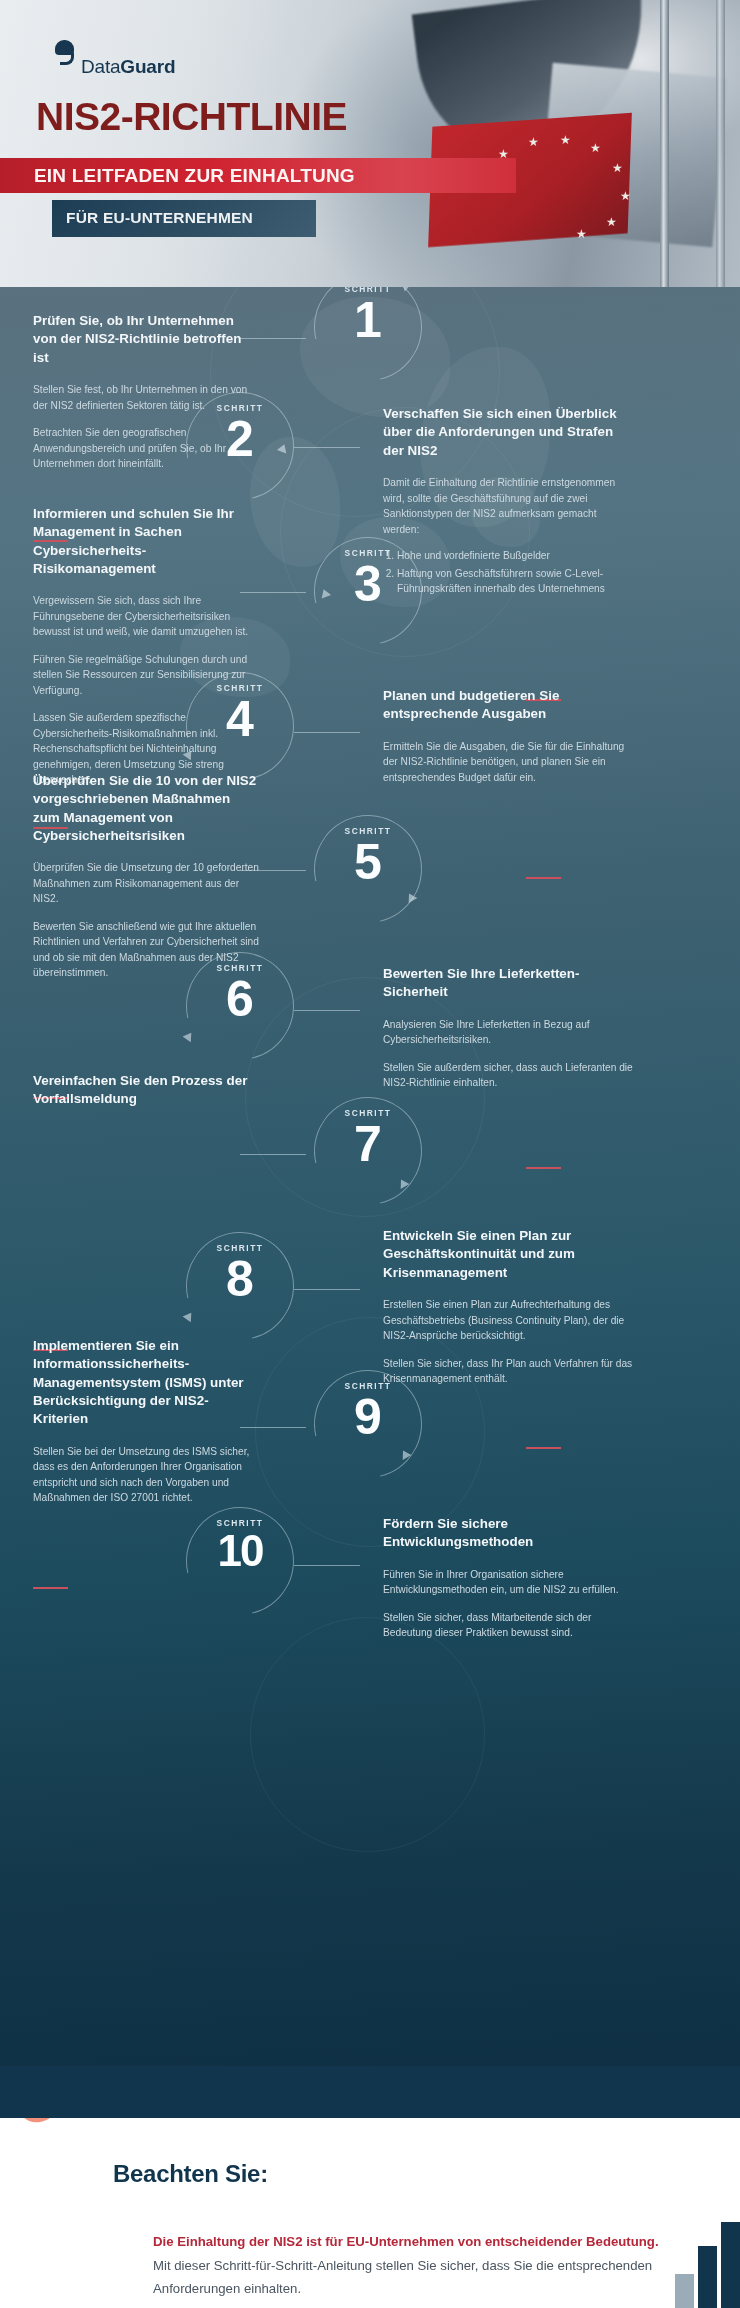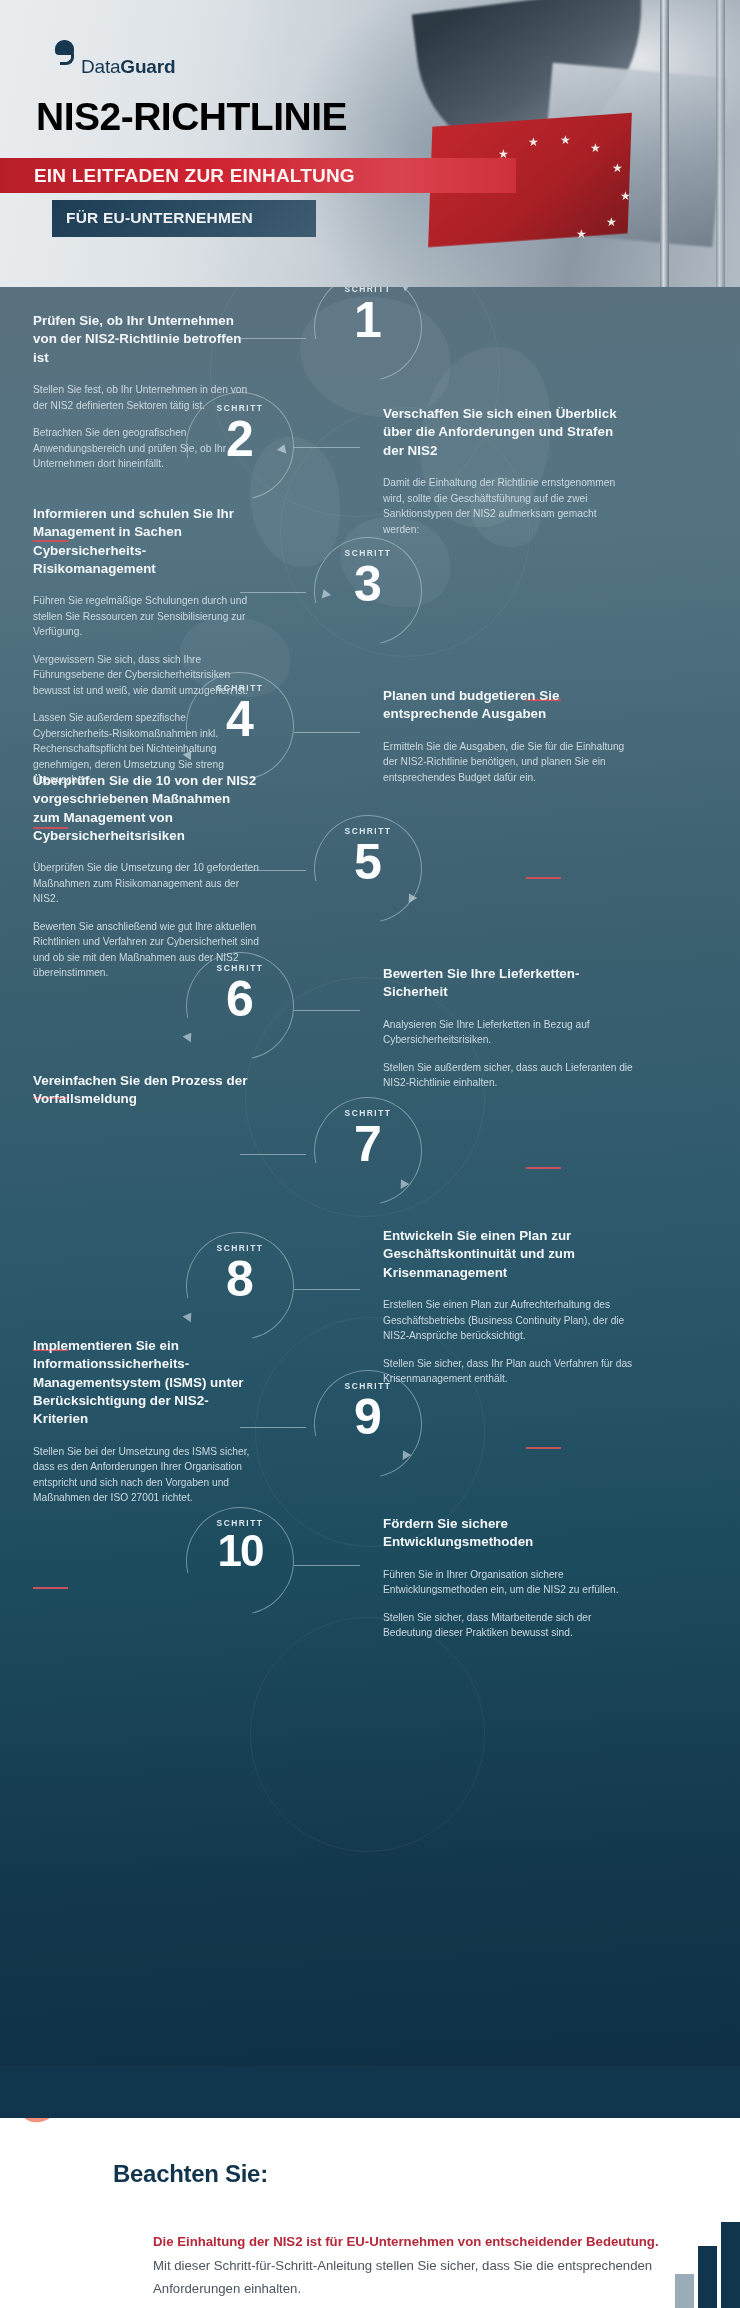--- a/index.html
+++ b/index.html
@@ -74,21 +74,21 @@
   .logo-mark::after {
     content:""; position:absolute; left:5px; top:13px; width:11px; height:9px;
     border-bottom: 3px solid #17364f; border-right: 3px solid #17364f;
     border-radius: 0 0 8px 0;
   }
   .logo-text { font-size: 19px; color:#17364f; letter-spacing:-.2px;margin-top:32px; }
   .logo-text b { font-weight: 700; }
 
   .hdr-title {
     position: absolute; left: 36px; top: 95px;
-    font-size: 39px; font-weight: 700; color: #000000;
+    font-size: 39px; font-weight: 700; color: #7f1d1d;
     letter-spacing: -.5px; z-index: 6;
   }
   .hdr-band {
     position: absolute; left: 0; top: 158px; width: 516px; height: 35px;
     background: linear-gradient(90deg,#b61f2a 0%, #cf2230 40%, #d8434f 78%, #cf2f3b 100%);
     z-index: 6;
   }
   .hdr-band span {
     position:absolute; left: 34px; top: 7px;
     font-size: 19px; font-weight: 700; color: #fdf3f2; letter-spacing: .2px; text-align: right;
@@ -256,36 +256,40 @@
       <div class="circ"></div>
       <div class="lbl">SCHRITT</div>
       <div class="num">2</div>
       <div class="arrow" style="left:92px;top:52px;transform:rotate(200deg)"></div>
     </div>
     <div class="connector" style="left:294px;top:160px;width:66px"></div>
     <div class="step" style="left:383px;top:118px;width:250px">
       <div class="step-title">Verschaffen Sie sich einen Überblick über die Anforderungen und Strafen der NIS2</div>
       <div class="step-body">
         <p>Damit die Einhaltung der Richtlinie ernstgenommen wird, sollte die Geschäftsführung auf die zwei Sanktionstypen der NIS2 aufmerksam gemacht werden:</p>
+        <ol>
+          <li>Hohe und vordefinierte Bußgelder</li>
+          <li>Haftung von Geschäftsführern sowie C-Level-Führungskräften innerhalb des Unternehmens</li>
+        </ol>
       </div>
     </div>
     <div class="rule" style="left:526px;top:412px"></div>
 
     <div class="marker" style="left:314px;top:250px">
       <div class="circ"></div>
       <div class="lbl">SCHRITT</div>
       <div class="num">3</div>
       <div class="arrow" style="left:6px;top:52px;transform:rotate(160deg)"></div>
     </div>
     <div class="connector" style="left:240px;top:305px;width:66px"></div>
     <div class="step" style="left:33px;top:218px;width:222px">
       <div class="step-title">Informieren und schulen Sie Ihr Management in Sachen Cybersicherheits-Risikomanagement</div>
       <div class="step-body">
+        <p>Vergewissern Sie sich, dass sich Ihre Führungsebene der Cybersicherheitsrisiken bewusst ist und weiß, wie damit umzugehen ist.</p>
         <p>Führen Sie regelmäßige Schulungen durch und stellen Sie Ressourcen zur Sensibilisierung zur Verfügung.</p>
-        <p>Vergewissern Sie sich, dass sich Ihre Führungsebene der Cybersicherheitsrisiken bewusst ist und weiß, wie damit umzugehen ist.</p>
         <p>Lassen Sie außerdem spezifische Cybersicherheits-Risikomaßnahmen inkl. Rechenschaftspflicht bei Nichteinhaltung genehmigen, deren Umsetzung Sie streng überwachen.</p>
       </div>
     </div>
     <div class="rule" style="left:33px;top:540px"></div>
 
     <div class="marker" style="left:186px;top:385px">
       <div class="circ"></div>
       <div class="lbl">SCHRITT</div>
       <div class="num">4</div>
       <div class="arrow" style="left:-2px;top:78px;transform:rotate(215deg)"></div>

